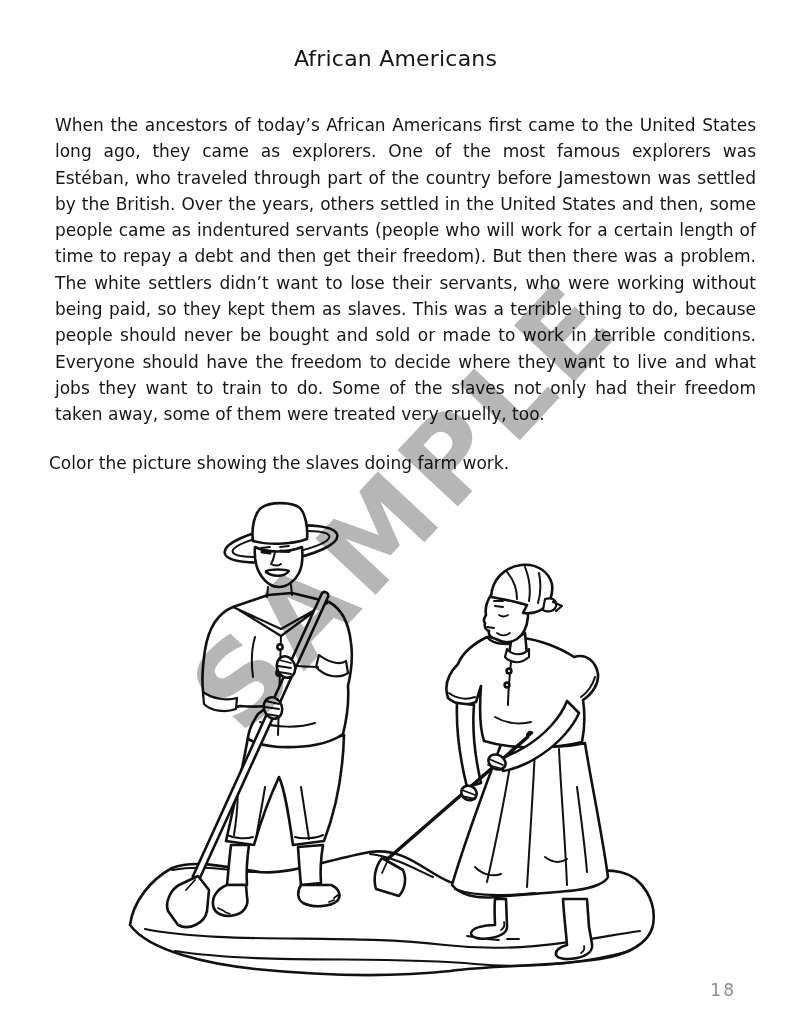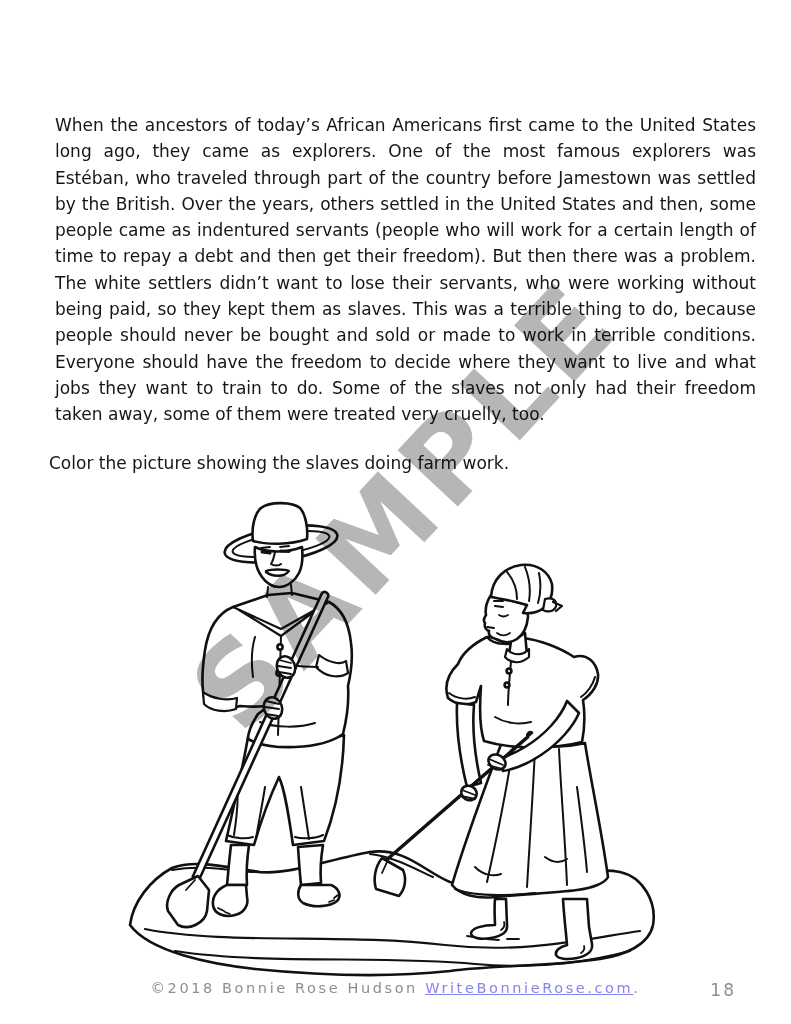--- a/index.html
+++ b/index.html
@@ -67,20 +67,21 @@
     position:absolute;right:55px;top:980px;
     font-size:17px;letter-spacing:2px;
     color:#8e8e8e;
   }
 </style>
 </head>
 <body>
 
 <div class="page">
 
+  <h1 class="title">African Americans</h1>
 
   <p class="body-text">When the ancestors of today’s African Americans first came to the United States long ago, they came as explorers. One of the most famous explorers was Estéban, who traveled through part of the country before Jamestown was settled by the British. Over the years, others settled in the United States and then, some people came as indentured servants (people who will work for a certain length of time to repay a debt and then get their freedom). But then there was a problem. The white settlers didn’t want to lose their servants, who were working without being paid, so they kept them as slaves. This was a terrible thing to do, because people should never be bought and sold or made to work in terrible conditions. Everyone should have the freedom to decide where they want to live and what jobs they want to train to do. Some of the slaves not only had their freedom taken away, some of them were treated very cruelly, too.</p>
 
   <p class="instruction">Color the picture showing the slaves doing farm work.</p>
 
   <svg class="illustration" viewBox="0 0 585 505" xmlns="http://www.w3.org/2000/svg" fill="none" stroke="#111" stroke-width="2.6" stroke-linecap="round" stroke-linejoin="round">
 
     <g>
       <path fill="#fff" d="M15,438 C18,415 35,393 57,381 C80,372 110,380 145,385 C175,388 215,372 255,365 C290,360 310,385 335,395 C365,402 395,396 425,393 C455,390 480,380 505,385 C528,390 542,415 538,438 C534,458 510,468 485,472 C430,480 380,478 335,484 C270,491 200,488 140,482 C95,477 35,465 15,438 Z"></path>
       <path stroke-width="2.2" d="M30,442 C110,458 230,446 330,458 C410,467 470,452 525,444"></path>
@@ -178,20 +179,15 @@
       <path fill="#fff" d="M376,110 C377,92 390,80 406,78 C422,76 434,85 437,97 C438,106 436,114 430,120 C424,125 416,127 408,126 L412,118 C400,114 386,112 376,110 Z"></path>
       <path stroke-width="2" d="M392,85 C398,92 402,102 402,112 M410,80 C414,90 416,102 414,114 M424,86 C426,96 426,106 423,116"></path>
       <path fill="#fff" stroke-width="2.2" d="M430,112 C437,110 442,113 441,119 C440,124 433,126 428,123 Z M438,115 L447,119 L441,124"></path>
       <path stroke-width="2" d="M380,119 l8,1 M379,114 l9,0"></path>
       <path stroke-width="1.8" d="M372,140 l7,1 M384,128 c3,2 6,2 9,0 M382,146 c4,3 9,3 13,0"></path>
     </g>
   </svg>
 
   <div class="watermark">SAMPLE</div>
 
-  <div class="footer">
-    <span>©2018 Bonnie Rose Hudson</span>
-    <span> </span>
-    <a href="#">WriteBonnieRose.com</a><span class="dot">.</span>
-  </div>
   <div class="page-number">18</div>
 
 </div>
 
 </body></html>

